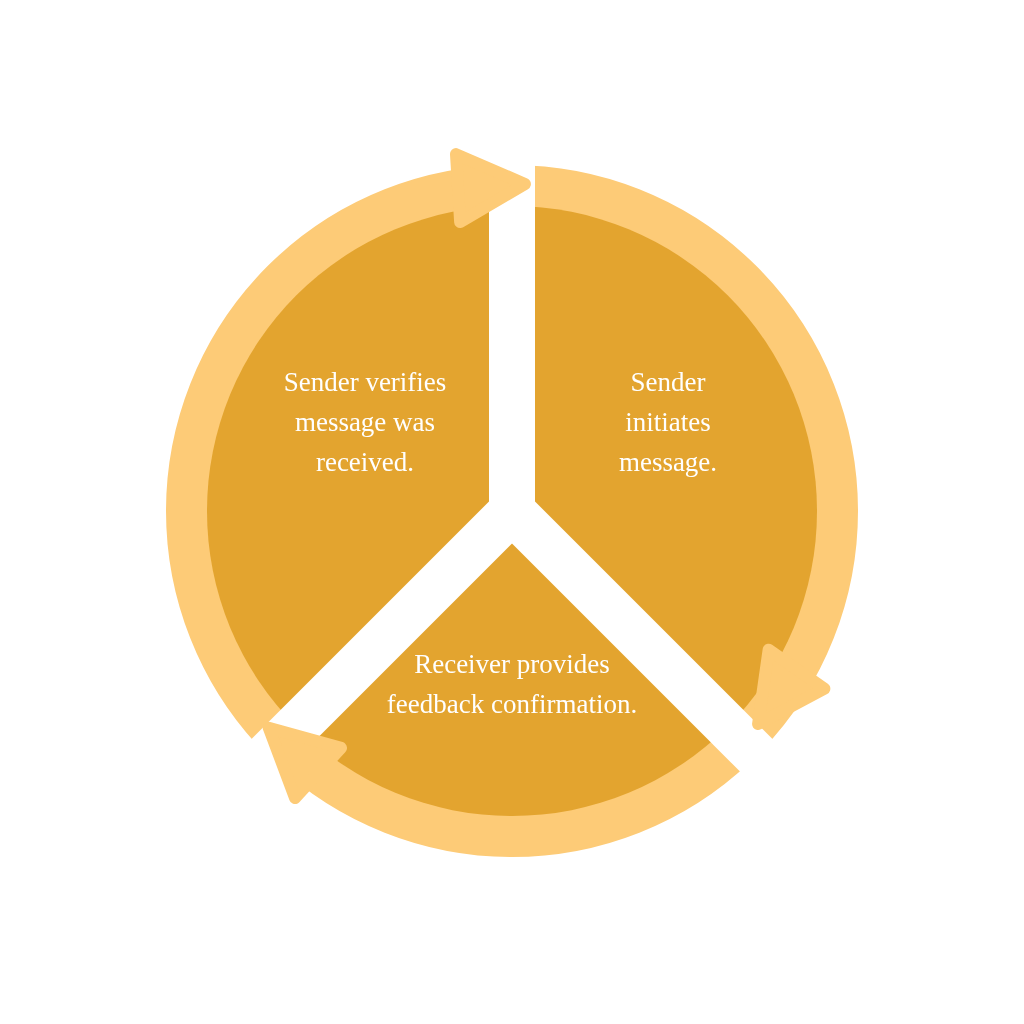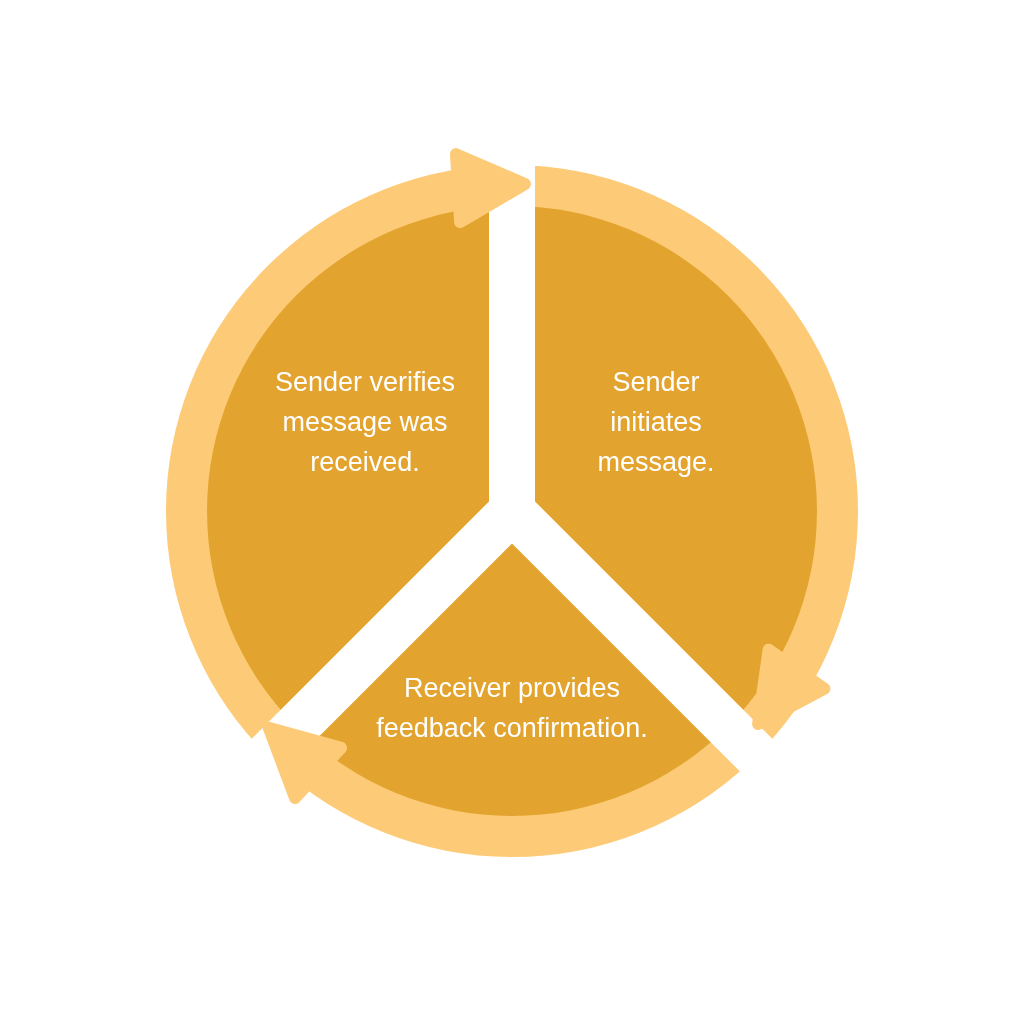--- a/index.html
+++ b/index.html
@@ -7,38 +7,39 @@
     padding: 0;
     background: #FFFFFF;
     font-family: "Liberation Sans", sans-serif;
   }
   .stage {
     position: relative;
     width: 1024px;
     height: 1024px;
     background: #FFFFFF;
     overflow: hidden;
+    font-family: Liberation Serif, serif;
   }
   .stage svg {
     position: absolute;
     left: 0;
     top: 0;
   }
   .seg-label {
     position: absolute;
     color: #FFFFFF;
     font-size: 27px;
     line-height: 40px;
     text-align: center;
     white-space: pre-line;
     pointer-events: none;
   }
   #label-left   { left: 245px; top: 362px; width: 240px; }
-  #label-right  { left: 546px; top: 362px; width: 220px; }
-  #label-bottom { left: 312px; top: 668px; width: 400px; }
+  #label-right  { left: 558px; top: 362px; width: 220px; }
+  #label-bottom { left: 312px; top: 644px; width: 400px; }
   .diagram-title {
     position: absolute;
     left: 212px;
     top: 908px;
     width: 600px;
     text-align: center;
     font-size: 30px;
     line-height: 44px;
     font-weight: bold;
     font-style: italic;

